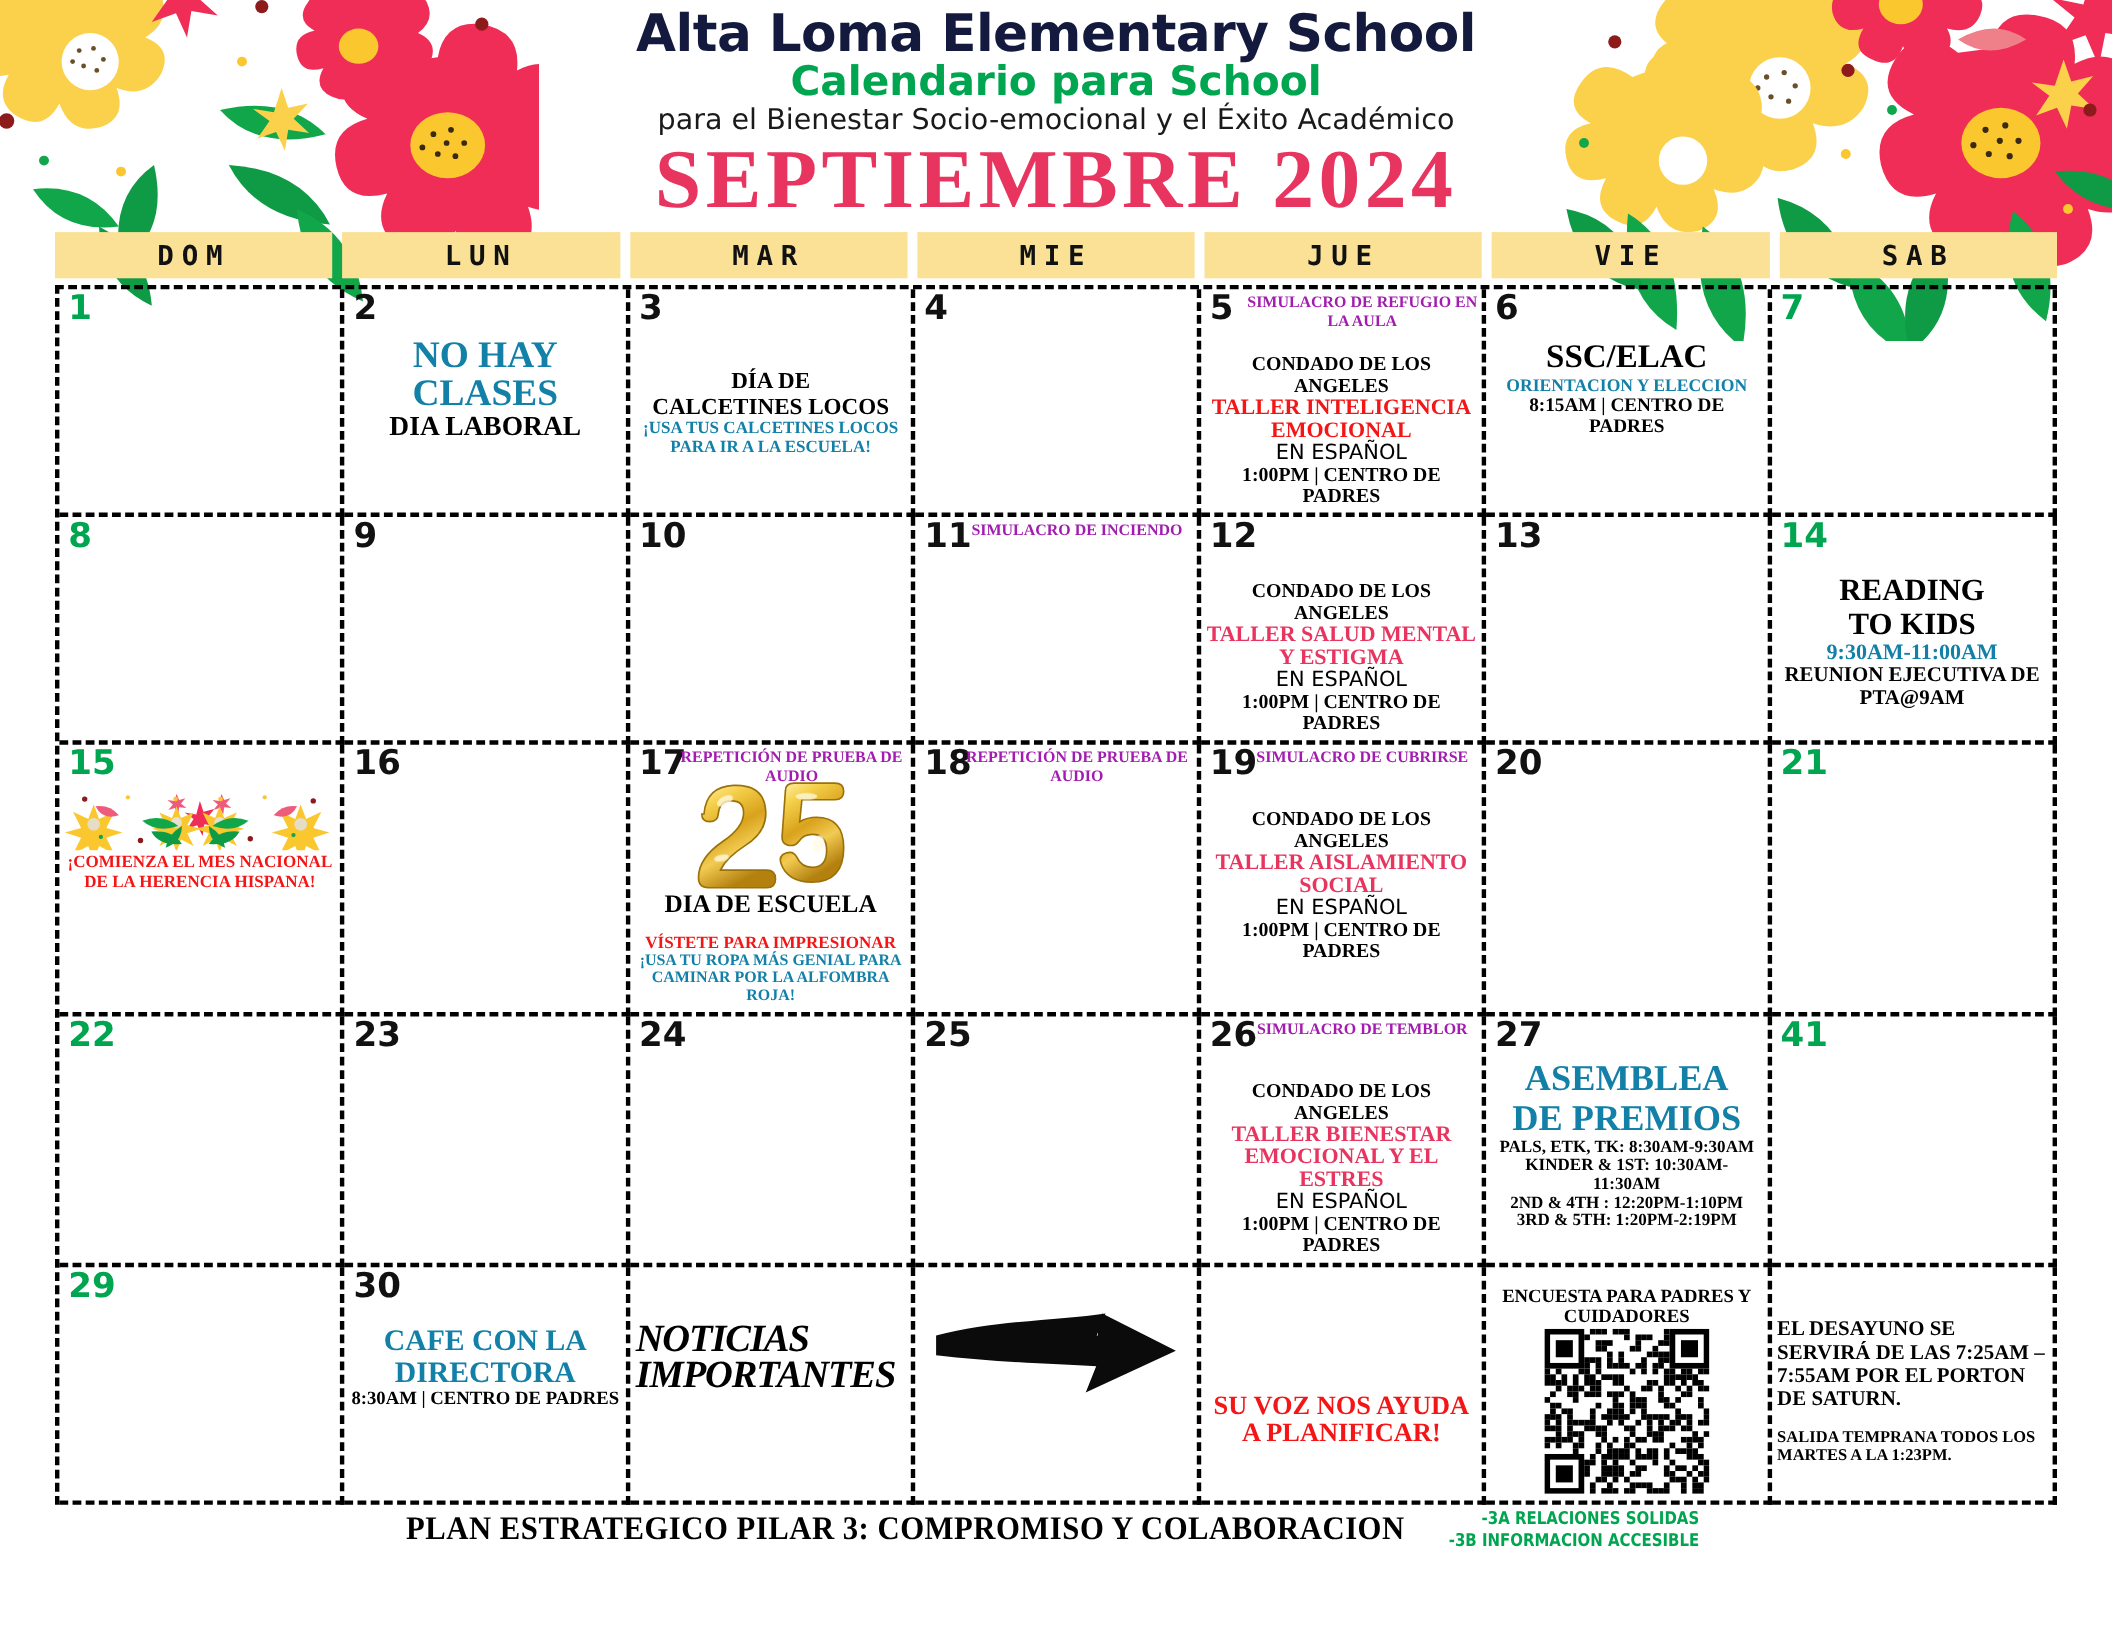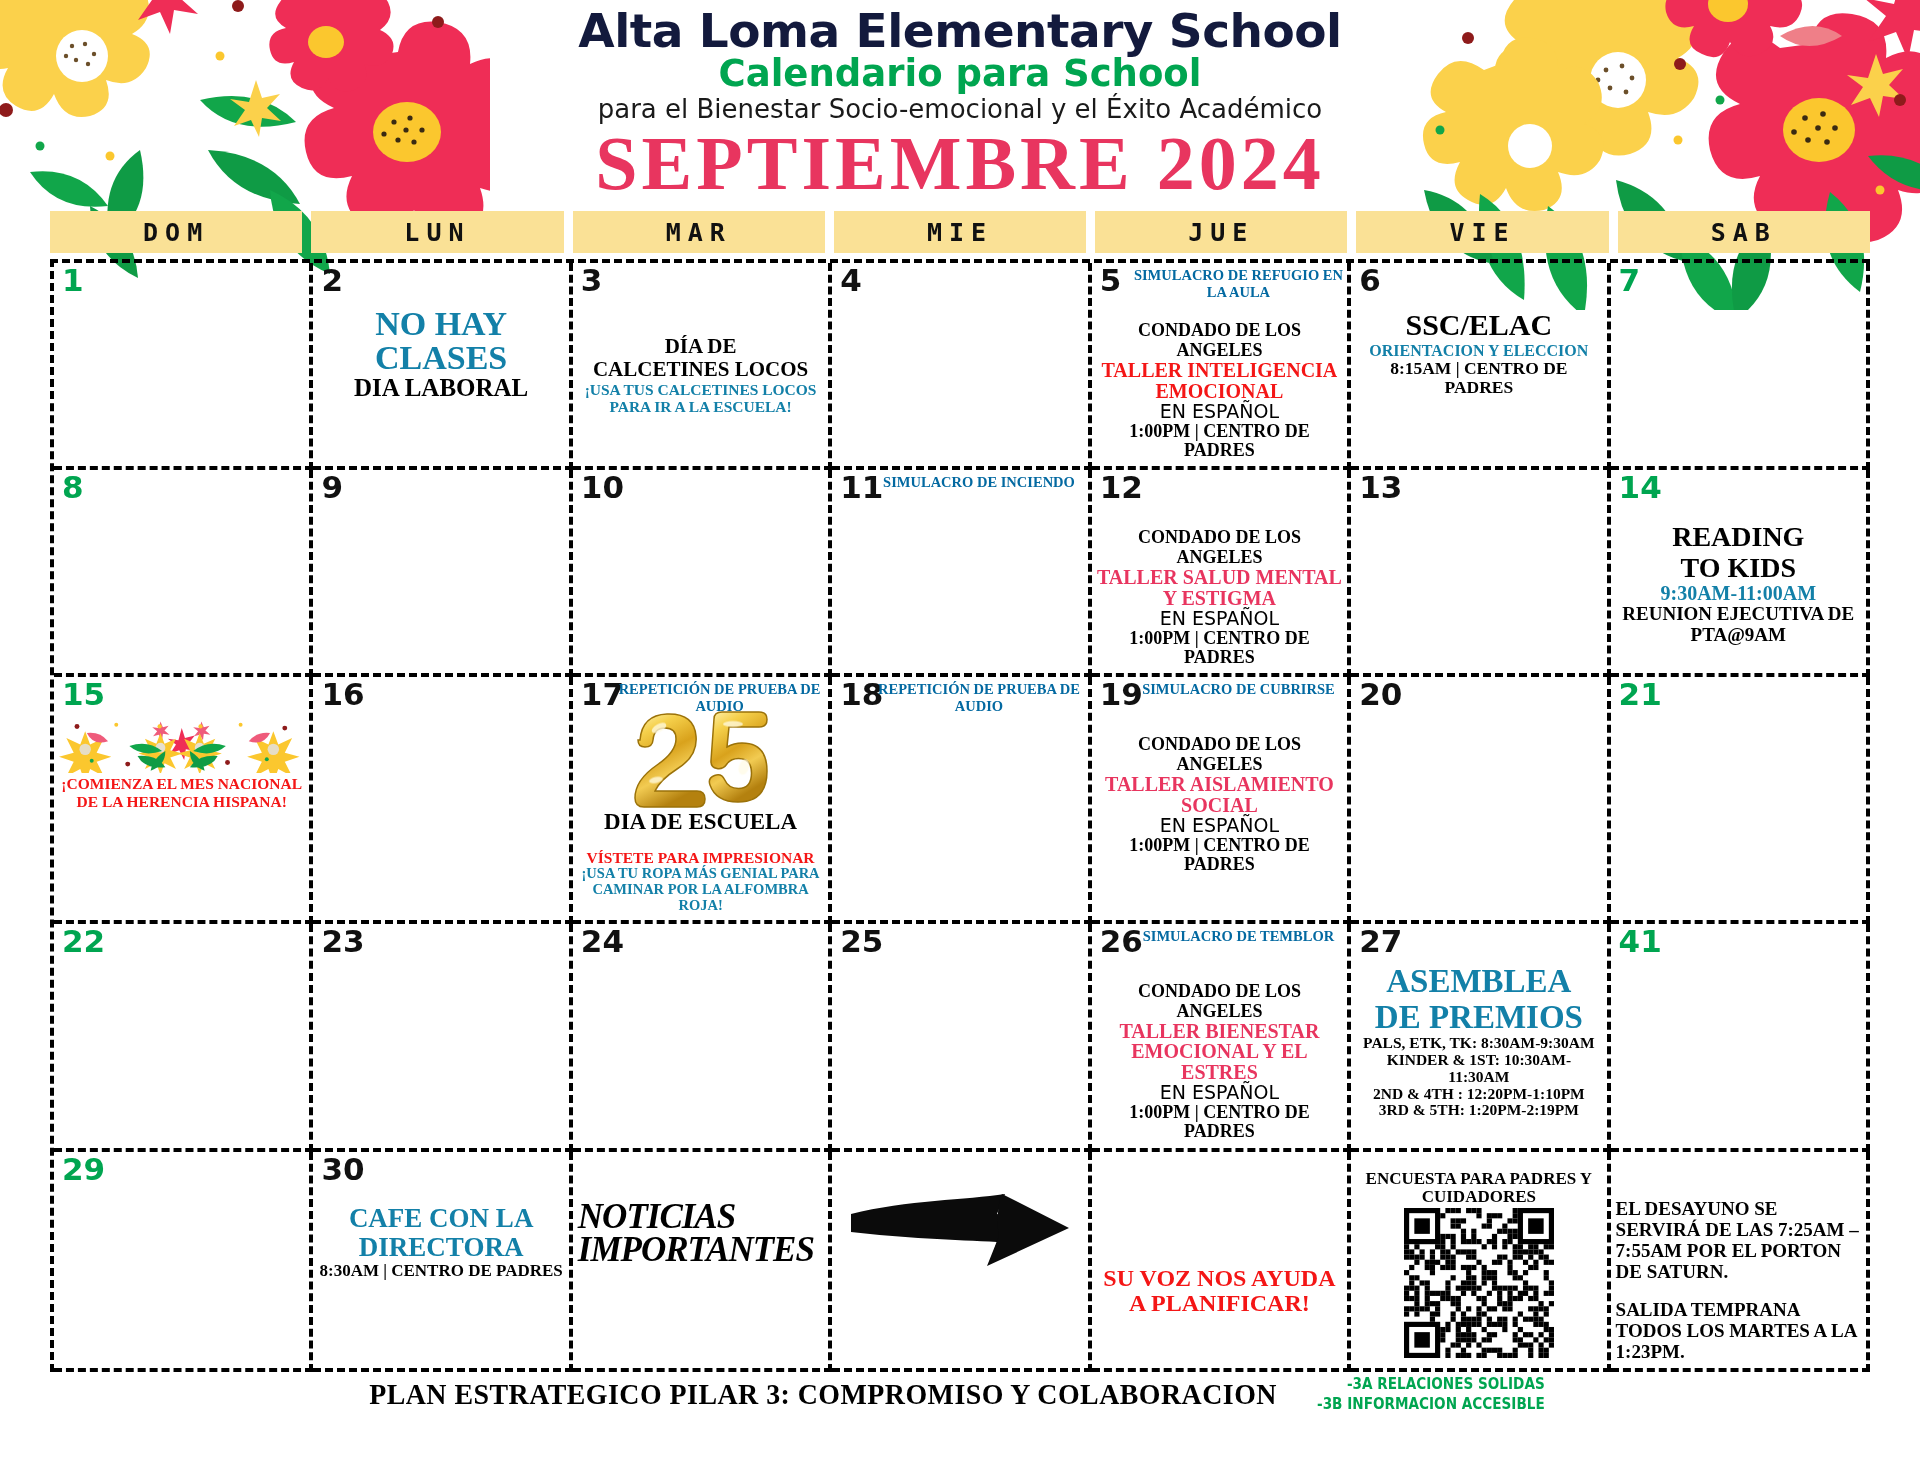--- a/index.html
+++ b/index.html
@@ -65,21 +65,21 @@
   .cell.r5 { min-height: 200px; }
   .daynum {
     position: absolute; left: 8px; top: 2px;
     font-size: 31px; font-weight: 600; color: #111;
     font-family: "DejaVu Sans", sans-serif; line-height: 1;
   }
   .daynum.weekend { color: #00a550; }
   .topnote {
     position: absolute; top: 4px; left: 42px; right: 4px;
     font-size: 14.5px; font-weight: bold; text-align: center;
-    font-family: "Liberation Serif", serif; line-height: 1.12; color: #0369a1;
+    font-family: "Liberation Serif", serif; line-height: 1.12; color: #a21caf;
   }
   .body {
     margin-top: 46px; text-align: center; line-height: 1.08;
   }
 
   .t-serifbold { font-family: "Liberation Serif", serif; font-weight: bold; }
   .teal { color: #1380a8; }
   .red { color: #f41616; }
   .pink { color: #e8355f; }
   .black { color: #000; }
@@ -898,21 +898,21 @@
             <rect x="5.172413793103448" y="118.96551724137932" width="25.862068965517246" height="25.862068965517246" fill="#fff"></rect>
             <rect x="10.344827586206897" y="124.13793103448276" width="15.517241379310349" height="15.517241379310349" fill="#000"></rect>
             </svg>
           </div>
         </div>
       </div>
       <div class="cell r5">
         <div class="body" style="margin-top: 42px; text-align: left;">
           <div class="t-serifbold black" style="font-size: 19px; line-height: 1.12;">EL DESAYUNO SE SERVIRÁ DE LAS 7:25AM – 7:55AM POR EL PORTON DE SATURN.</div>
           <div style="height: 16px;"></div>
-          <div class="t-serifbold black" style="font-size: 19px; line-height: 1.12;">SALIDA TEMPRANA TODOS LOS MARTES A LA 1:23PM.</div>
+          <div class="t-serifbold black" style="font-size: 15px; line-height: 1.12;">SALIDA TEMPRANA TODOS LOS MARTES A LA 1:23PM.</div>
         </div>
       </div>
     </div>
 
   <div class="footer">
     <div class="footer-main">PLAN ESTRATEGICO PILAR 3: COMPROMISO Y COLABORACION</div>
     <div>
       <div class="footer-sub">-3A RELACIONES SOLIDAS</div>
       <div class="footer-sub">-3B INFORMACION ACCESIBLE</div>
     </div>

